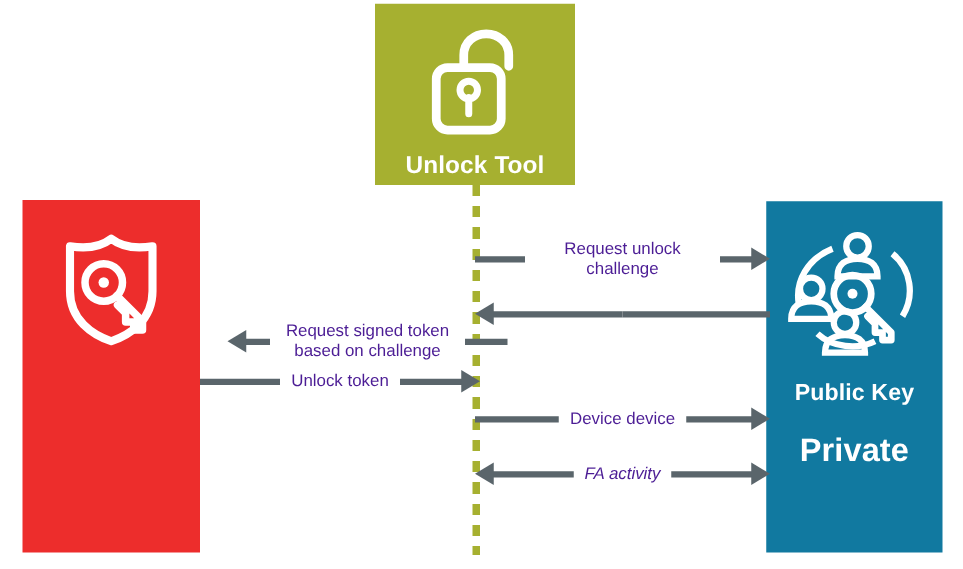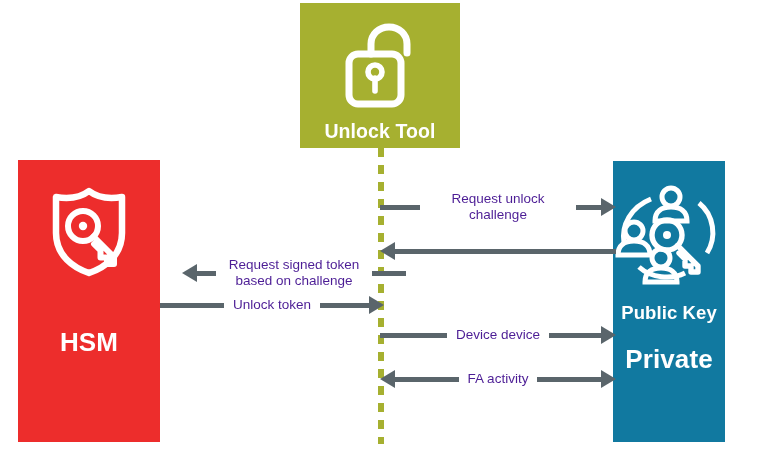--- a/index.html
+++ b/index.html
@@ -70,21 +70,21 @@
   }
   #unlock-tool-label {
     font-size: 19.5px;
     margin-top: 8px;
   }
 
   
   #node-device {
     left: 613px;
     top: 161px;
-    width: 112px;
+    width: 141px;
     height: 281px;
     background: #0e79a3;
     background: #1179a0;
     padding-top: 22px;
   }
   #device-key-label {
     font-size: 18.5px;
     margin-top: 6px;
   }
   #device-title {
@@ -159,42 +159,41 @@
     left: 0;
     border-right: 15px solid #5a656b;
   }
 
   
   #row-request-unlock-challenge { left: 380px; top: 190px; width: 236px; }
   #row-unlock-challenge         { left: 380px; top: 234px; width: 236px; }
   #row-request-signed-token     { left: 160px; top: 256px; width: 224px; margin-left: 22px; }
   #row-unlock-token             { left: 160px; top: 288px; width: 224px; }
   #row-unlock-device            { left: 380px; top: 318px; width: 236px; }
-  #row-fa-activity              { left: 380px; top: 362px; width: 236px; }
+  #row-fa-activity              { left: 380px; top: 362px; width: 236px; font-style: italic; }
   #row-invalidate-token         { left: 380px; top: 409px; width: 236px; }
 </style>
 </head>
 <body>
 
 <div id="diagram">
 
   <div class="node" id="node-hsm">
     <span class="node-icon">
       <svg width="86" height="92" viewBox="0 0 86 92" aria-hidden="true">
         <g fill="none" stroke="#ffffff" stroke-width="6.5" stroke-linejoin="round" stroke-linecap="round">
           <path d="M43 5 C34 12, 22 13, 10 11 L10 47 C10 70, 28 82, 43 87 C58 82, 76 70, 76 47 L76 11 C64 13, 52 12, 43 5 Z"></path>
         </g>
         <g fill="none" stroke="#ffffff" stroke-width="6" stroke-linejoin="round" stroke-linecap="round">
           <circle cx="37" cy="40" r="15"></circle>
           <circle cx="37" cy="40" r="4.2" fill="#ffffff" stroke="none"></circle>
           <path d="M47.5 50.5 L68 71 L68 78 L61 78 L61 71.5 L54.5 71.5 L54.5 64.5 L48 58"></path>
         </g>
       </svg>
     </span>
-    <div class="node-label" id="hsm-title">HSM</div>
   </div>
 
   <div class="node" id="node-unlock-tool">
     <span class="node-icon">
       <svg width="78" height="86" viewBox="0 0 78 86" aria-hidden="true">
         <g fill="none" stroke="#ffffff" stroke-width="7" stroke-linejoin="round" stroke-linecap="round">
           <path d="M30 31 L30 21 C30 11, 38 4, 48 4 C58 4, 66 11, 66 21 L66 30"></path>
           <rect x="8" y="31" width="52" height="50" rx="9"></rect>
         </g>
         <g fill="none" stroke="#ffffff" stroke-width="5.6" stroke-linecap="round">

